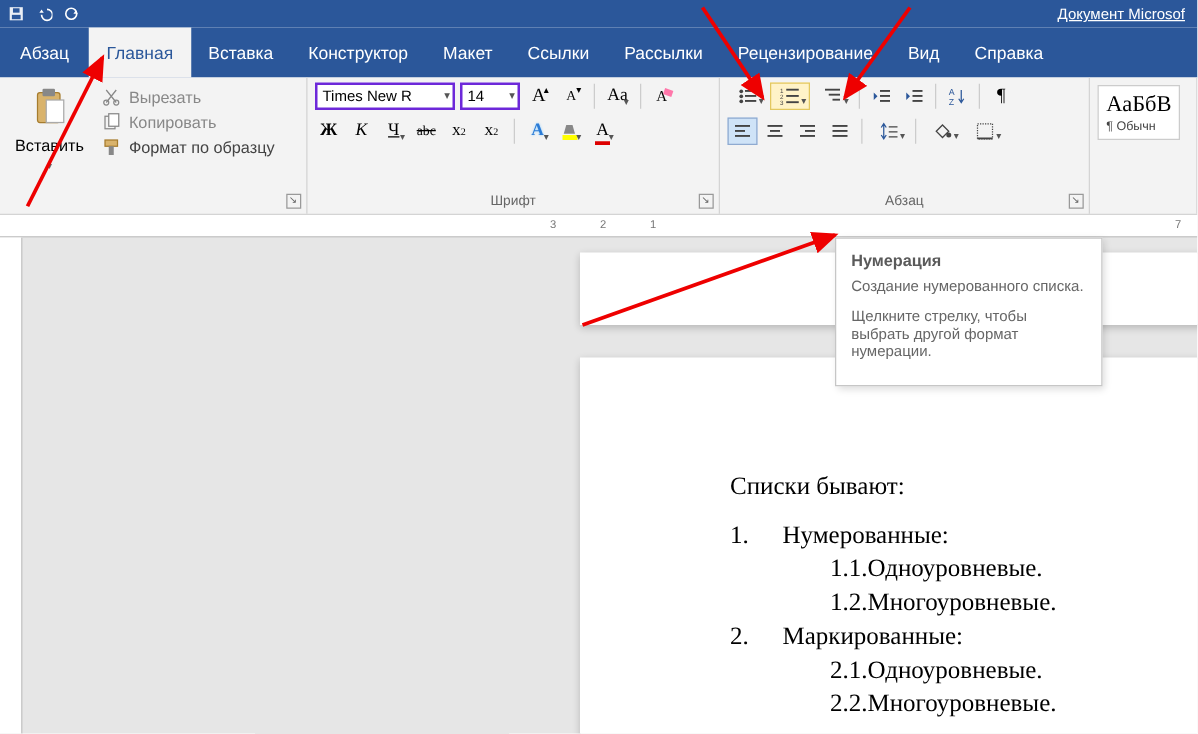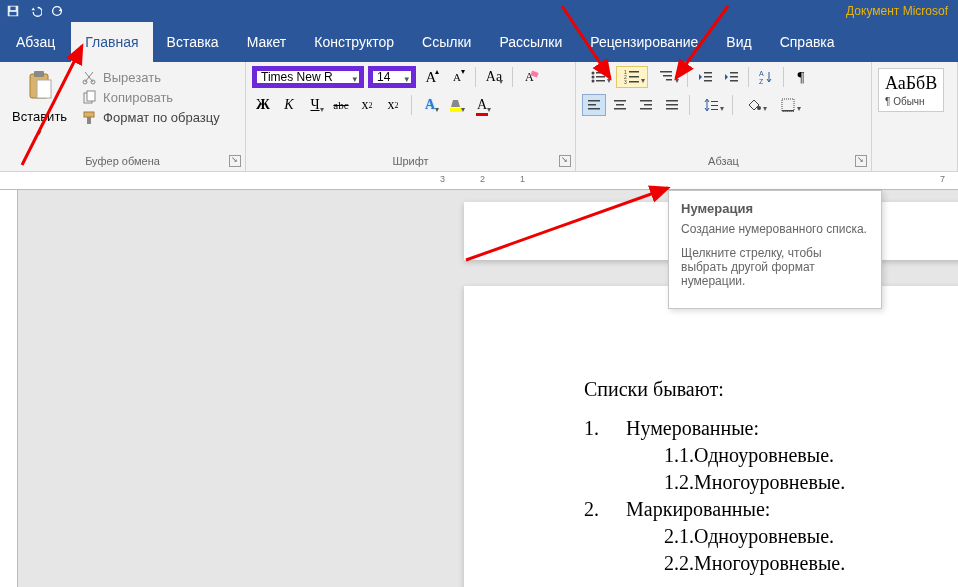--- a/index.html
+++ b/index.html
@@ -10,23 +10,24 @@
     width: 958px;
     height: 587px;
     overflow: hidden;
     position: relative;
   }
   .titlebar {
     background: #2b579a;
     height: 22px;
     display: flex;
     align-items: center;
-    color: #eab308;
+    color: #ffffff;
     padding: 0 6px;
     justify-content: space-between;
+    text-decoration: underline;
   }
   .titlebar-left { display: flex; gap: 8px; align-items: center; }
   .titlebar-icon { width: 14px; height: 14px; display: inline-block; }
   .doc-title { font-size: 12px; margin-left: auto; padding-right: 4px;}
   .tabbar {
     background: #2b579a;
     height: 40px;
     display: flex;
     align-items: stretch;
     color: #fff;
@@ -90,21 +91,21 @@
   
   .clip-left { display:flex; flex-direction:column; align-items:center; padding: 4px 6px; gap:4px; }
   .paste-icon { width: 28px; height: 32px; }
   .clip-right { display:flex; flex-direction:column; gap:4px; padding: 4px 4px; color:#888; }
   .clip-item { display:flex; align-items:flex-start; gap:6px; font-size: 13px; }
   .clip-item svg { width: 16px; height: 16px; }
   
   .font-col { display:flex; flex-direction:column; gap:6px; }
   .font-row { display:flex; align-items:center; gap:4px; }
   .combo {
-    background:#fff; border:5px solid #6d28d9; height:22px;
+    background:#fff; border:2px solid #6d28d9; height:22px;
     display:flex; align-items:center; padding:0 4px; font-size:12px;
     position:relative;
   }
   .combo .arrow {
     position:absolute; right:2px; top:3px; font-size:9px; color:#555;
   }
   .font-name { width: 112px; }
   .font-size { width: 48px; }
   .ribbon-btn {
     min-width: 22px; height: 22px;
@@ -224,22 +225,22 @@
         </svg>
     </span>
   </div>
   <div class="doc-title">Документ Microsof</div>
 </div>
 
 <div class="tabbar">
   <div class="tab tab-file">Абзац</div>
   <div class="tab active">Главная</div>
   <div class="tab">Вставка</div>
+  <div class="tab">Конструктор</div>
   <div class="tab">Макет</div>
-  <div class="tab">Конструктор</div>
   <div class="tab">Ссылки</div>
   <div class="tab">Рассылки</div>
   <div class="tab">Рецензирование</div>
   <div class="tab">Вид</div>
   <div class="tab">Справка</div>
 </div>
 
 <div class="ribbon">
 
   <div class="group" style="width:246px;">
@@ -273,21 +274,20 @@
         </div>
         <div class="clip-item" style="color:#444;">
           <svg viewBox="0 0 16 16">
               <rect x="3" y="2" width="10" height="5" fill="#d9b36c" stroke="#a67c2e"></rect>
               <rect x="6" y="7" width="4" height="7" fill="#888"></rect>
             </svg>
           <span>Формат по образцу</span>
         </div>
       </div>
     </div>
-    <div class="group-label">Буфер обмена</div>
     <div class="dialog-launcher"></div>
   </div>
 
   <div class="group" style="width:330px;">
     <div class="group-body">
       <div class="font-col" style="width:100%;">
         <div class="font-row">
           <div class="combo font-name">
             <span>Times New R</span>
               <span class="arrow">▾</span>

